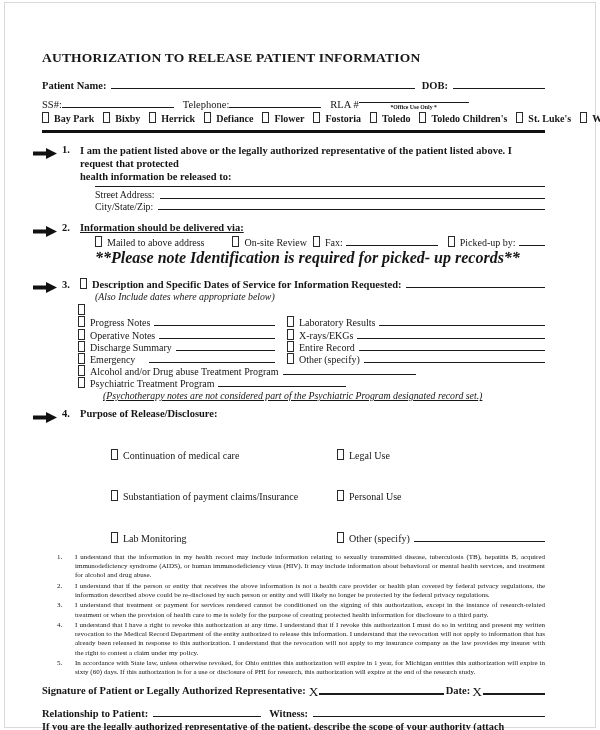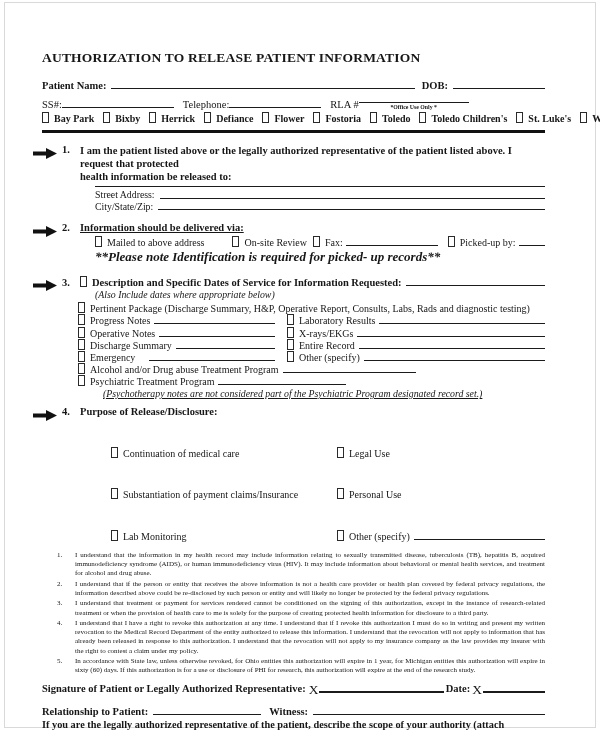--- a/index.html
+++ b/index.html
@@ -40,21 +40,21 @@
   .sec-num{width:18px;flex:none;font-weight:bold;}
   .sec1-text{font-size:10.5px;font-weight:bold;line-height:13px;width:478px;}
 
   .fields{margin-left:53px;margin-top:3px;font-size:9.8px;}
   .fields .row{line-height:11.5px;}
   .fields .lab{white-space:nowrap;margin-right:5px;}
 
   .sub{margin-left:53px;}
   .opt-row{font-size:10px;margin-top:3px;display:flex;align-items:flex-end;}
   .opt-row .lab{white-space:nowrap;}
-  .note2{font-size:13px;font-weight:bold;font-style:italic;margin-top:1px;}
+  .note2{font-size:16px;font-weight:bold;font-style:italic;margin-top:1px;}
 
   .items{margin-left:36px;margin-top:2px;font-size:10px;}
   .items .row{height:12.2px;align-items:flex-end;}
   .two-col .left{width:209px;flex:none;display:flex;align-items:flex-end;}
   .two-col .right{flex:1;display:flex;align-items:flex-end;}
   .psych-note{font-size:9.8px;font-style:italic;text-decoration:underline;margin:1px 0 0 25px;}
 
   .p4-items{margin-left:69px;margin-top:2px;font-size:10px;}
   .p4-items .row{height:13.5px;margin-top:28px;}
   .p4-items .left{width:226px;flex:none;display:flex;align-items:flex-end;}
@@ -217,21 +217,20 @@
       <span class="cb"></span>
       <span>Description and Specific Dates of Service for Information Requested:</span>
       <span class="ln fill" style="margin-left:4px;"></span>
     </div>
   </div>
   <div class="sub i" style="font-size:9.8px;margin-top:1px;">(Also Include dates where appropriate below)</div>
 
   <div class="items">
     <div class="row">
       <span class="cb"></span>
-      <span>Pertinent Package (Discharge Summary, H&amp;P, Operative Report, Consults, Labs, Rads and diagnostic testing)</span>
     </div>
     <div class="row two-col">
       <span class="left">
         <span class="cb"></span>
         <span>Progress Notes</span>
         <span class="ln fill" style="margin-left:4px;margin-right:12px;"></span>
       </span>
       <span class="right">
         <span class="cb"></span>
         <span>Laboratory Results</span>

